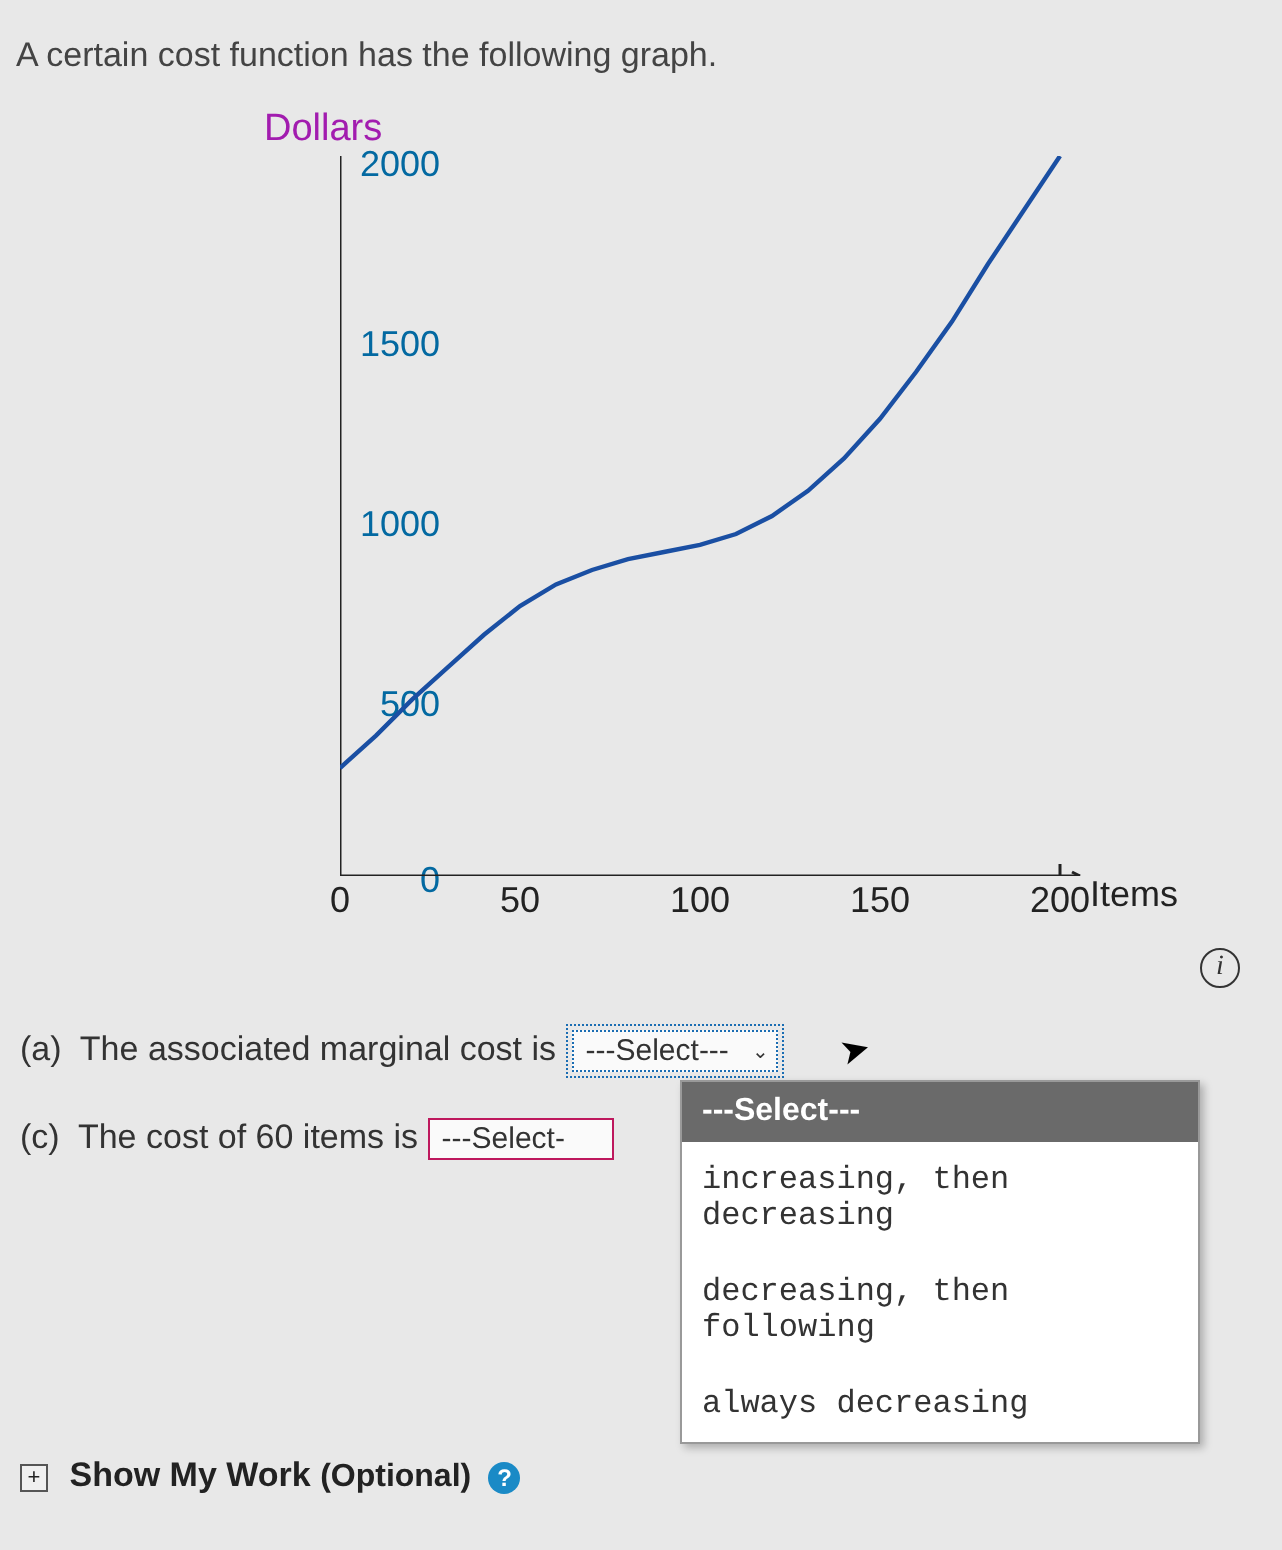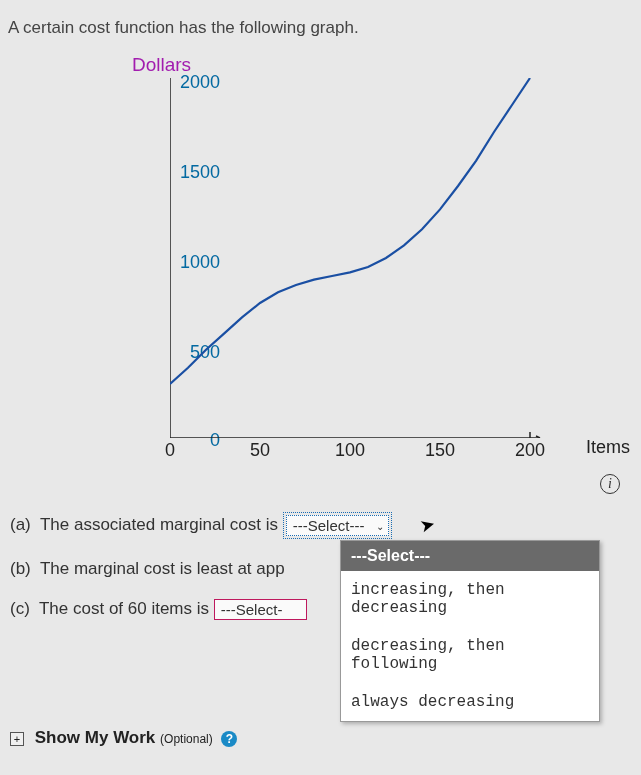--- a/index.html
+++ b/index.html
@@ -29,21 +29,20 @@
     top: 12px;
     font-size: 19px;
     color: #a21caf;
   }
   .xaxis-title {
     position: absolute;
     left: 535px;
     top: 395px;
     font-size: 18px;
     color: #222;
-    padding-left: 41px;
   }
   .plot {
     position: absolute;
     left: 160px;
     top: 36px;
     width: 400px;
     height: 360px;
   }
   .axis-line { stroke: #222; stroke-width: 1.5; }
   .tick-line { stroke: #222; stroke-width: 1.5; }
@@ -161,21 +160,21 @@
     width: 14px;
     height: 14px;
     border: 1px solid #555;
     font-size: 11px;
     line-height: 12px;
     text-align: center;
     vertical-align: middle;
     margin-right: 6px;
     background: #f0f0f0;
   }
-  .optional { font-weight: normal; font-size: 12px; }
+  .optional { font-weight: bold; font-size: 16px; }
   .help-q {
     display: inline-block;
     width: 16px;
     height: 16px;
     border-radius: 50%;
     background: #1a8ac6;
     color: #fff;
     font-size: 12px;
     font-weight: bold;
     text-align: center;
@@ -230,24 +229,20 @@
     <span class="qlabel">(a)</span>&nbsp;
     <span class="qlabel">The associated marginal cost is</span>
     <span class="focus-wrap">
       <span class="select-box active">
         <span>---Select---</span>
         <span class="select-caret">⌄</span>
       </span>
     </span>
   </div>
   <div class="qrow">
-    <span class="qlabel">(b)</span>&nbsp;
-    <span class="qlabel">The marginal cost is least at app</span>
-  </div>
-  <div class="qrow">
     <span class="qlabel">(c)</span>&nbsp;
     <span class="qlabel">The cost of 60 items is</span>
     <span class="select-box">
       <span>---Select-</span>
     </span>
   </div>
 </div>
 
 <div class="dropdown">
   <div class="dropdown-header">---Select---</div>

